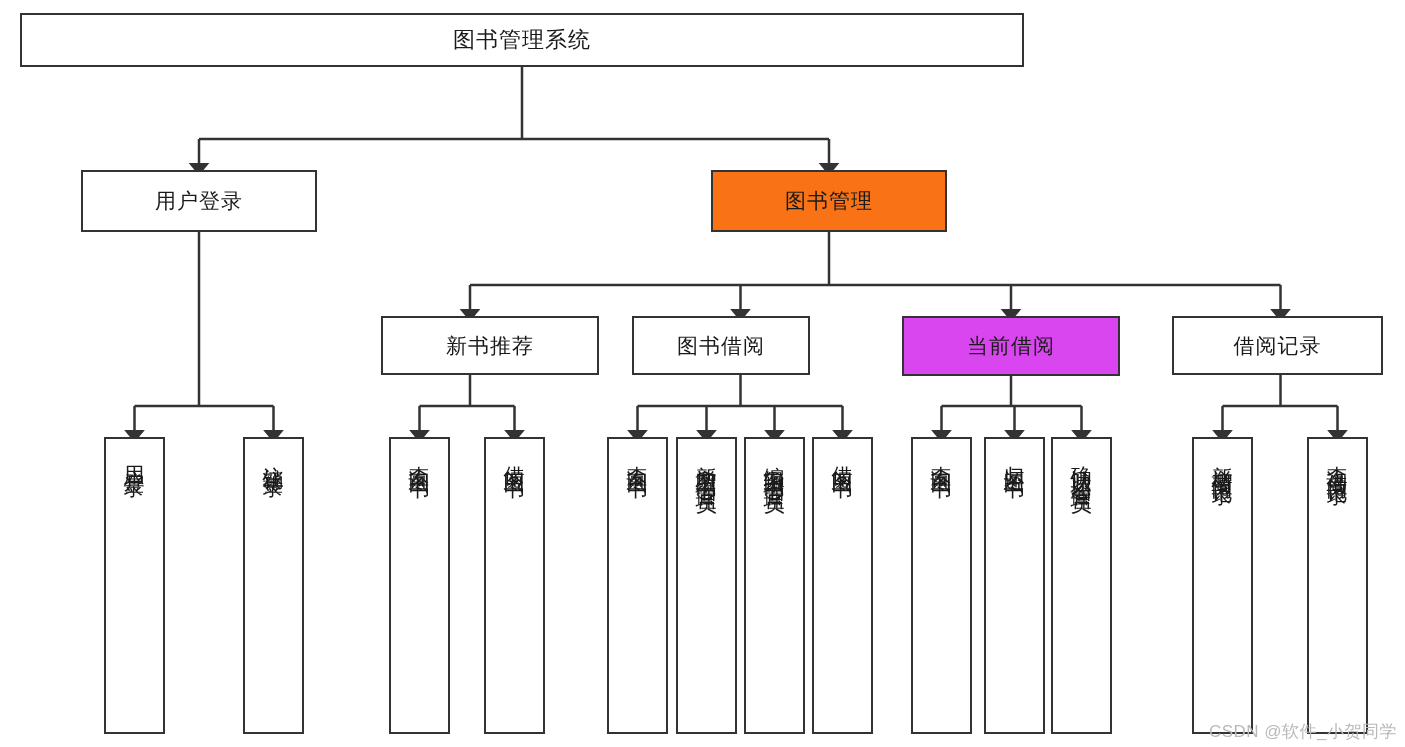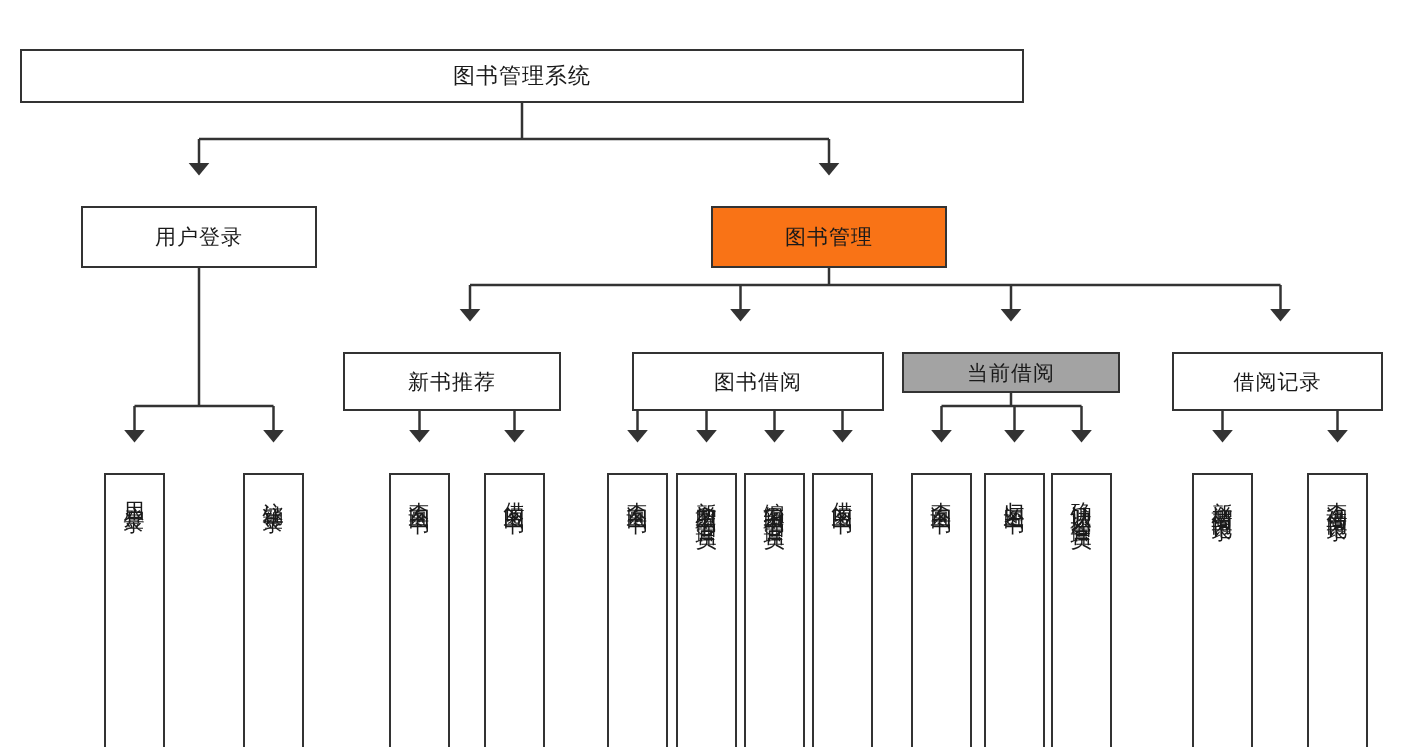--- a/index.html
+++ b/index.html
@@ -28,21 +28,20 @@
   }
   .node {
     position: absolute;
     box-sizing: border-box;
     background: #ffffff;
     border: 2.5px solid #333333;
     display: flex;
     align-items: center;
     justify-content: center;
     color: #1a1a1a;
-    margin-top: 36px;
   }
   .node .label {
     display: block;
     text-align: center;
     white-space: nowrap;
   }
   .node.horizontal .label {
     font-size: 21px;
     letter-spacing: 1px;
     line-height: 1.1;
@@ -125,27 +124,27 @@
   <div id="nodes-layer">
       <div class="node horizontal root" style="left: 20px; top: 13px; width: 1004px; height: 54px; border-color: rgb(51, 51, 51); background: rgb(255, 255, 255); color: rgb(26, 26, 26);">
         <span class="label">图书管理系统</span>
       </div>
       <div class="node horizontal" style="left: 81px; top: 170px; width: 236px; height: 62px; border-color: rgb(51, 51, 51); background: rgb(255, 255, 255); color: rgb(26, 26, 26);">
         <span class="label">用户登录</span>
       </div>
       <div class="node horizontal" style="left: 711px; top: 170px; width: 236px; height: 62px; border-color: rgb(51, 51, 51); background: #f97316; color: rgb(26, 26, 26);">
         <span class="label">图书管理</span>
       </div>
-      <div class="node horizontal" style="left: 343px; top: 316px; width: 218px; height: 59px; border-color: rgb(51, 51, 51); background: rgb(255, 255, 255); color: rgb(26, 26, 26);">
+      <div class="node horizontal" style="left: 381px; top: 316px; width: 218px; height: 59px; border-color: rgb(51, 51, 51); background: rgb(255, 255, 255); color: rgb(26, 26, 26);">
         <span class="label">新书推荐</span>
       </div>
-      <div class="node horizontal" style="left: 632px; top: 316px; width: 252px; height: 59px; border-color: rgb(51, 51, 51); background: rgb(255, 255, 255); color: rgb(26, 26, 26);">
+      <div class="node horizontal" style="left: 632px; top: 316px; width: 178px; height: 59px; border-color: rgb(51, 51, 51); background: rgb(255, 255, 255); color: rgb(26, 26, 26);">
         <span class="label">图书借阅</span>
       </div>
-      <div class="node horizontal" style="left: 902px; top: 316px; width: 218px; height: 41px; border-color: rgb(51, 51, 51); background: #a3a3a3; color: rgb(26, 26, 26);">
+      <div class="node horizontal" style="left: 902px; top: 316px; width: 218px; height: 60px; border-color: rgb(51, 51, 51); background: #d946ef; color: rgb(26, 26, 26);">
         <span class="label">当前借阅</span>
       </div>
       <div class="node horizontal" style="left: 1172px; top: 316px; width: 211px; height: 59px; border-color: rgb(51, 51, 51); background: rgb(255, 255, 255); color: rgb(26, 26, 26);">
         <span class="label">借阅记录</span>
       </div>
       <div class="node vertical" style="left: 104px; top: 437px; width: 61px; height: 297px; border-color: rgb(51, 51, 51); background: rgb(255, 255, 255); color: rgb(26, 26, 26);">
         <span class="label">用户登录</span>
       </div>
       <div class="node vertical" style="left: 243px; top: 437px; width: 61px; height: 297px; border-color: rgb(51, 51, 51); background: rgb(255, 255, 255); color: rgb(26, 26, 26);">
         <span class="label">注销登录</span>
@@ -178,14 +177,15 @@
         <span class="label">确认归还（管理员）</span>
       </div>
       <div class="node vertical" style="left: 1192px; top: 437px; width: 61px; height: 297px; border-color: rgb(51, 51, 51); background: rgb(255, 255, 255); color: rgb(26, 26, 26);">
         <span class="label">新增借阅记录</span>
       </div>
       <div class="node vertical" style="left: 1307px; top: 437px; width: 61px; height: 297px; border-color: rgb(51, 51, 51); background: rgb(255, 255, 255); color: rgb(26, 26, 26);">
         <span class="label">查询借阅记录</span>
       </div>
     </div>
 
+  <div id="watermark">CSDN @软件_小贺同学</div>
 
 </div>
 
 </body></html>

